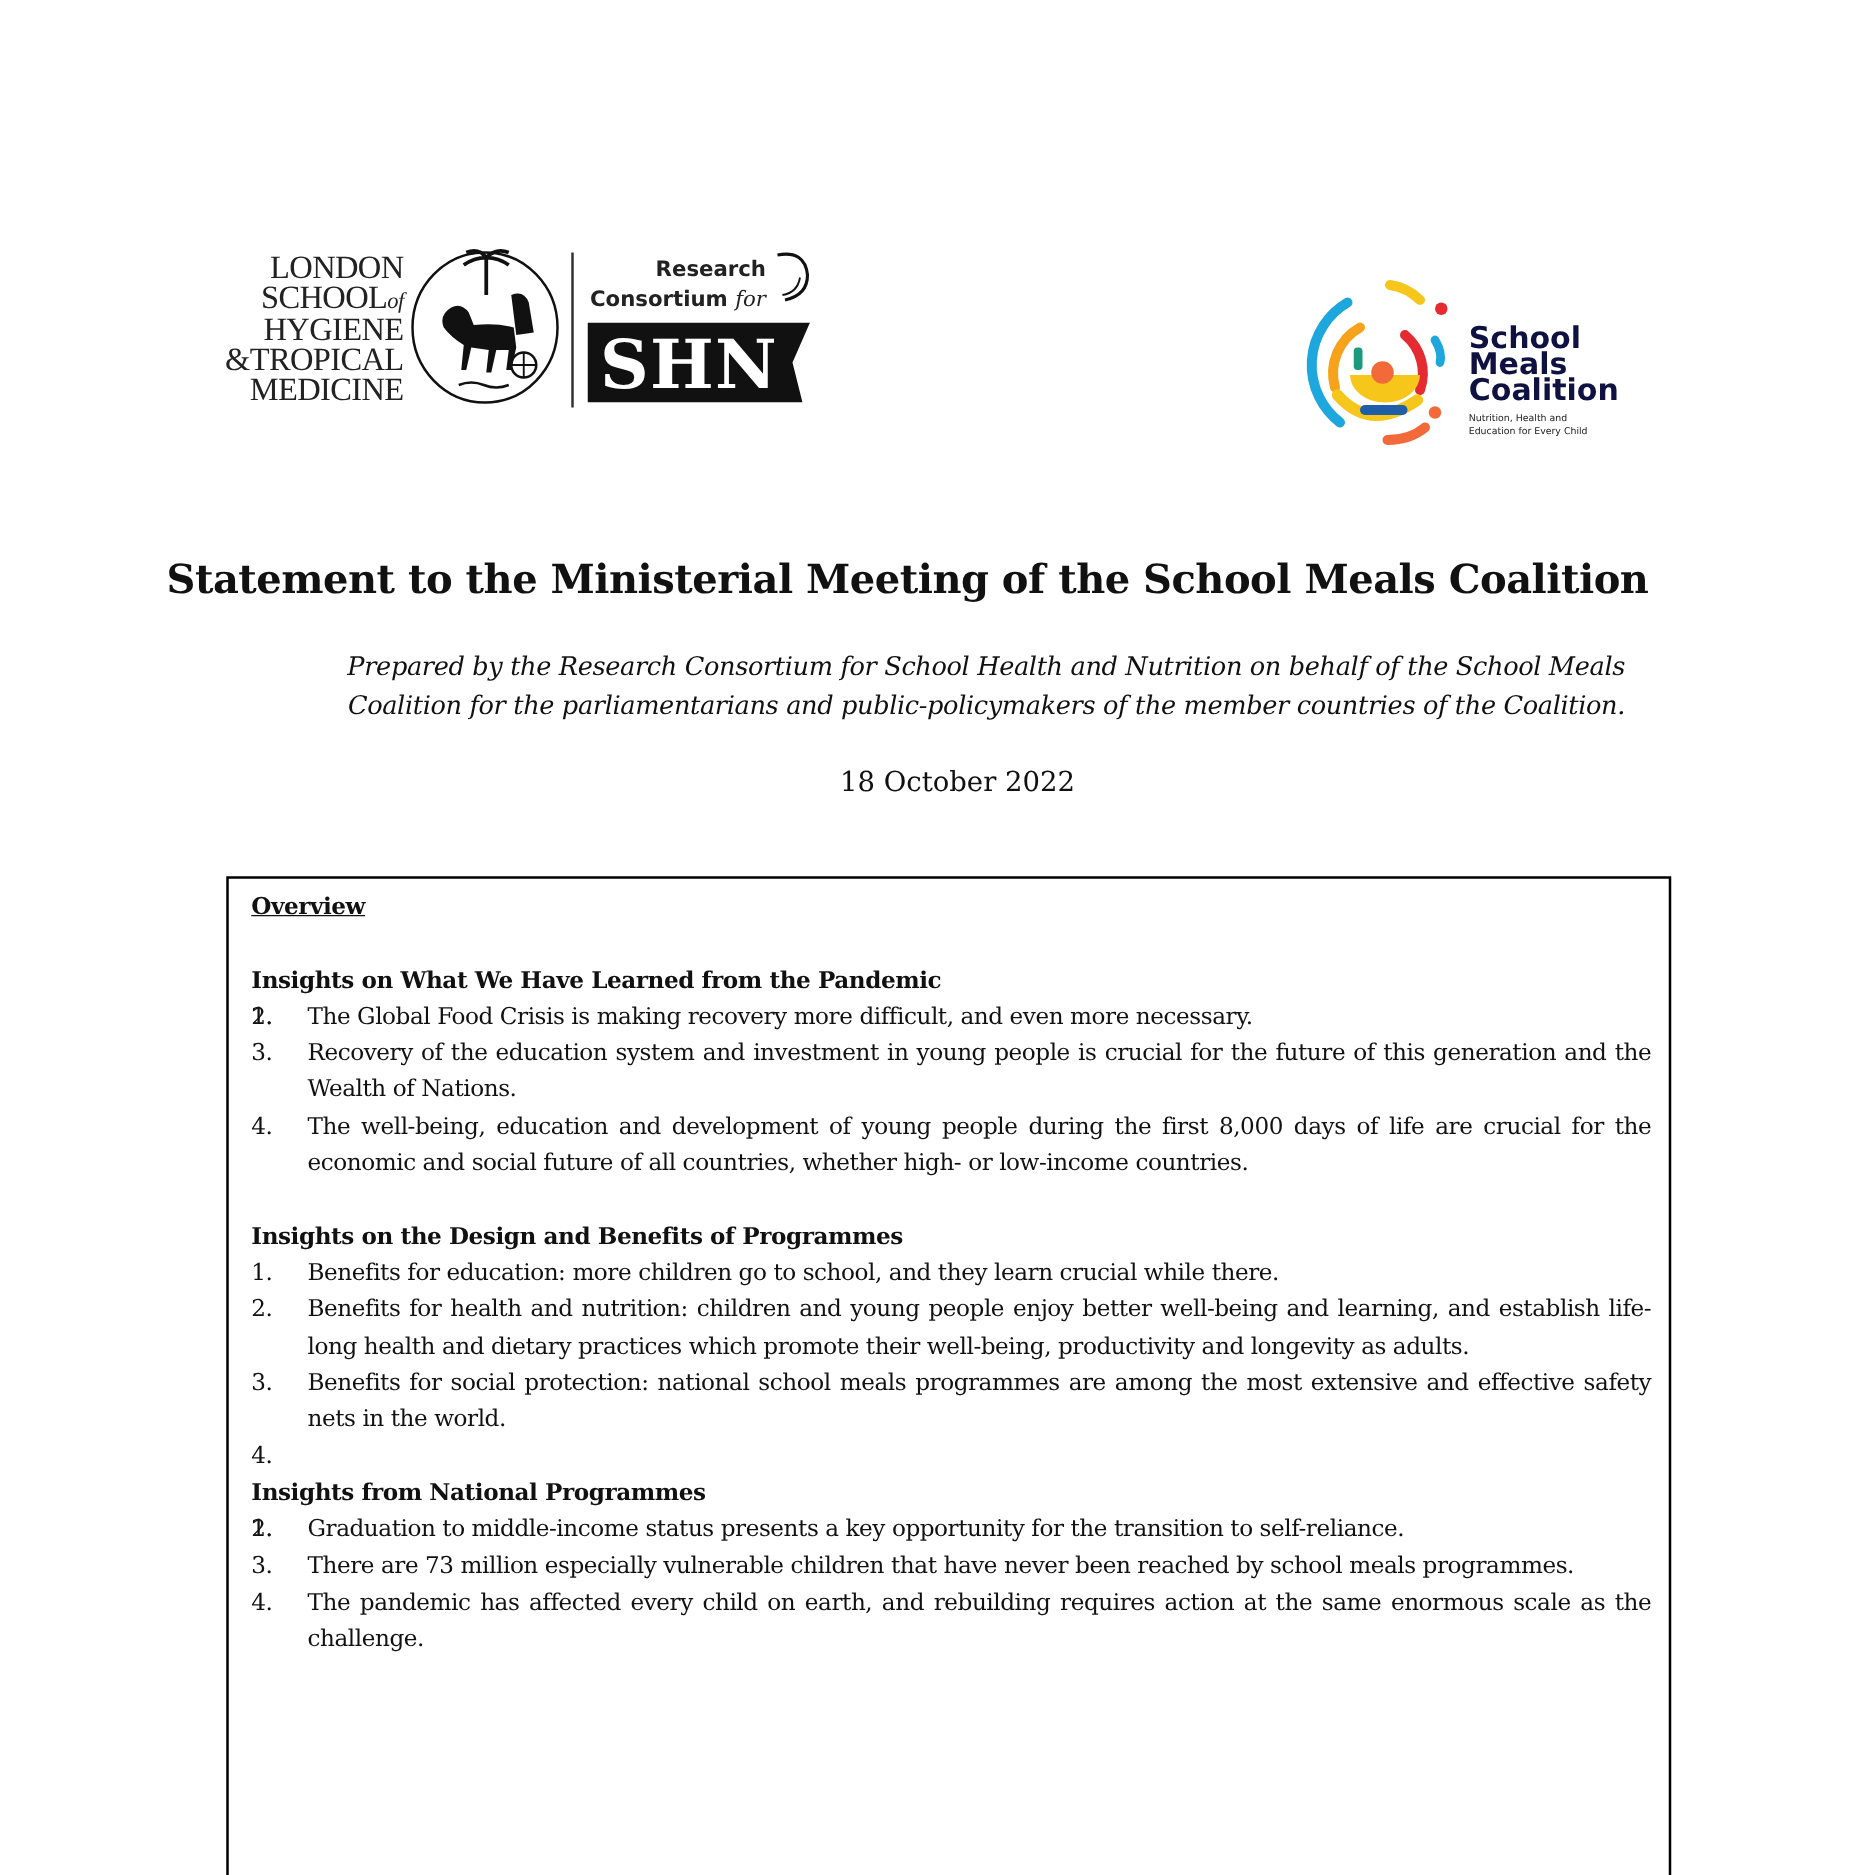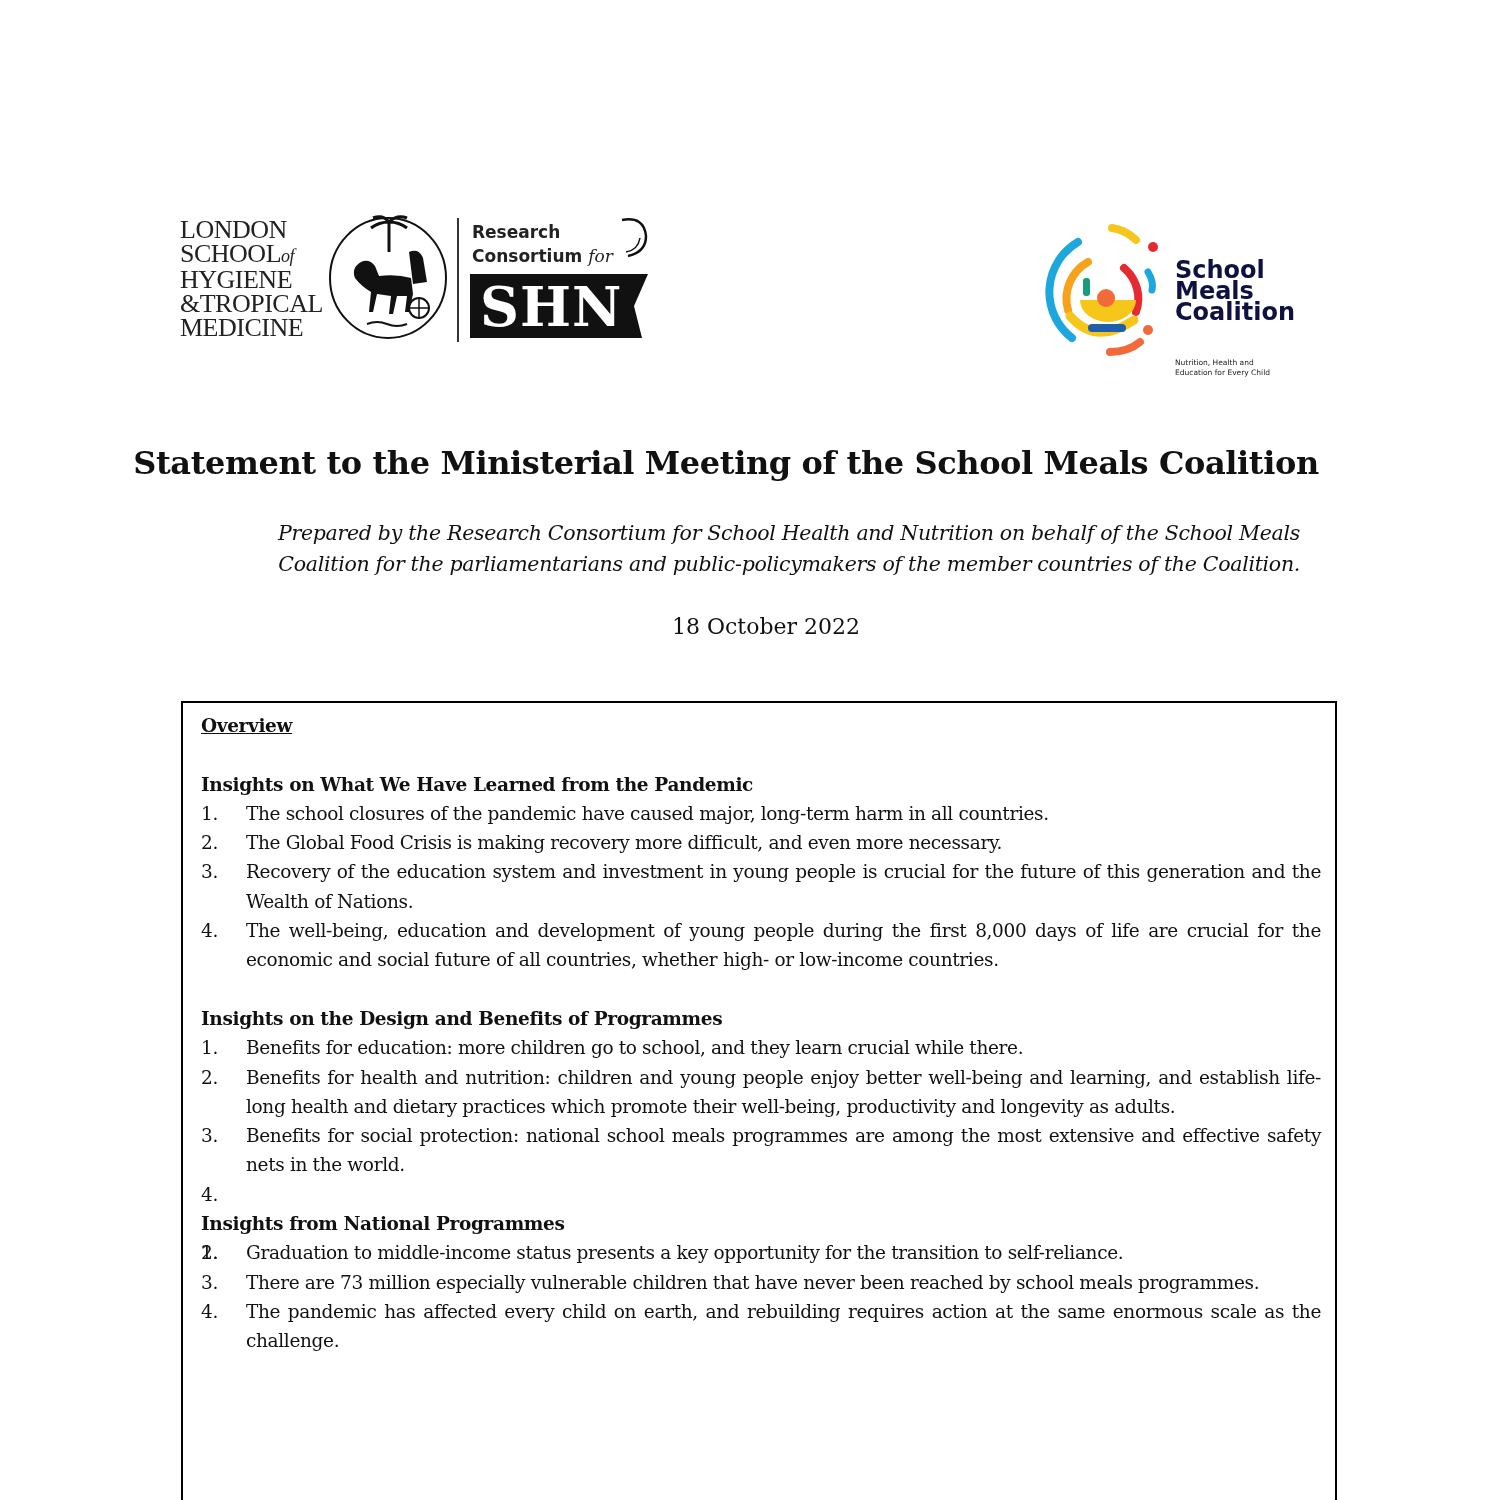--- a/index.html
+++ b/index.html
@@ -1,30 +1,30 @@
 <!DOCTYPE html>
 <html><head>
 <meta charset="utf-8">
 <style>
   html, body { margin: 0; padding: 0; background: #ffffff; }
   body { width: 1500px; height: 1500px; overflow: hidden; position: relative; font-family: "DejaVu Serif", serif; color: #111; }
-  .logo-left { position: absolute; left: 180px; top: 212px; width: 470px; height: 135px; }
+  .logo-left { position: absolute; left: 180px; top: 196px; width: 470px; height: 135px; text-align: right; }
   .lshtm-text { position: absolute; left: 0; top: 6px; font-family: "Liberation Serif", serif; font-size: 26px; line-height: 24px; letter-spacing: -0.5px; color: #222; }
   .lshtm-text .of { font-style: italic; font-size: 18px; }
   .seal { position: absolute; left: 147px; top: 0; width: 122px; height: 128px; }
   .vdivider { position: absolute; left: 277px; top: 6px; width: 2px; height: 124px; background: #333; }
   .rc-text { position: absolute; left: 292px; top: 8px; font-family: "DejaVu Sans", sans-serif; font-weight: bold; font-size: 17px; line-height: 24px; color: #222; }
   .rc-text .for { font-family: "DejaVu Serif", serif; font-style: italic; font-weight: normal; }
   .swirl { position: absolute; left: 420px; top: 2px; width: 50px; height: 50px; }
   .shn-banner { position: absolute; left: 290px; top: 62px; width: 178px; height: 64px; }
   .shn-label { position: absolute; left: 300px; top: 64px; font-family: "DejaVu Serif", serif; font-weight: bold; font-size: 54px; line-height: 62px; color: #fff; letter-spacing: 1px; }
   .logo-right { position: absolute; left: 1040px; top: 220px; width: 260px; height: 145px; }
   .smc-emblem { position: absolute; left: 0; top: 0; width: 125px; height: 145px; }
   .smc-title { position: absolute; left: 135px; top: 40px; font-family: "DejaVu Sans", sans-serif; font-weight: bold; font-size: 24px; line-height: 21px; color: #0f1240; }
-  .smc-tag { position: absolute; left: 135px; top: 110px; font-family: "DejaVu Sans", sans-serif; font-size: 7.5px; line-height: 10px; color: #222; margin-top: 28px; }
+  .smc-tag { position: absolute; left: 135px; top: 110px; font-family: "DejaVu Sans", sans-serif; font-size: 7.5px; line-height: 10px; color: #222; }
   .title { position: absolute; left: 0; width: 1452px; top: 444px; text-align: center; font-family: "DejaVu Serif", serif; font-weight: bold; font-size: 32px; letter-spacing: -0.4px; }
   .subtitle { position: absolute; left: 200px; width: 1100px; top: 518px; text-align: right; font-family: "DejaVu Serif", serif; font-style: italic; font-size: 20.5px; line-height: 31px; letter-spacing: -0.3px; }
   .date { position: absolute; left: 16px; width: 1500px; top: 614px; text-align: center; font-family: "DejaVu Serif", serif; font-size: 22px; }
   .box { position: absolute; left: 181px; top: 701px; width: 1156px; height: 820px; border: 2px solid #000; box-sizing: border-box; }
   .box-inner { position: absolute; left: 18px; top: 8px; width: 1120px; font-family: "DejaVu Serif", serif; font-size: 18.5px; line-height: 29.3px; letter-spacing: -0.35px; }
   .overview { font-weight: bold; text-decoration: underline; margin-bottom: 29.3px; display: block; }
   .sec-head { font-weight: bold; display: block; }
   .sec { margin-bottom: 29.3px; }
   ol { list-style: none; margin: 0; padding: 0; }
   li { position: relative; padding-left: 45px; text-align: justify; }
@@ -96,21 +96,21 @@
 <div class="subtitle">Prepared by the Research Consortium for School Health and Nutrition on behalf of the School Meals Coalition for the parliamentarians and public-policymakers of the member countries of the Coalition.</div>
 <div class="date">18 October 2022</div>
 
 <div class="box">
   <div class="box-inner">
     <span class="overview">Overview</span>
 
     <div class="sec">
       <span class="sec-head">Insights on What We Have Learned from the Pandemic</span>
       <ol>
-        <li><span class="num">1.</span><span>The school closures of the pandemic have caused major, long-term harm in all countries.</span></li>
+        <li><span class="num">1.</span></li>
         <li><span class="num">2.</span><span>The Global Food Crisis is making recovery more difficult, and even more necessary.</span></li>
         <li><span class="num">3.</span><span>Recovery of the education system and investment in young people is crucial for the future of this generation and the Wealth of Nations.</span></li>
         <li><span class="num">4.</span><span>The well-being, education and development of young people during the first 8,000 days of life are crucial for the economic and social future of all countries, whether high- or low-income countries.</span></li>
       </ol>
     </div>
 
     <div class="sec">
       <span class="sec-head">Insights on the Design and Benefits of Programmes</span>
       <ol>
         <li><span class="num">1.</span><span>Benefits for education: more children go to school, and they learn crucial while there.</span></li>

